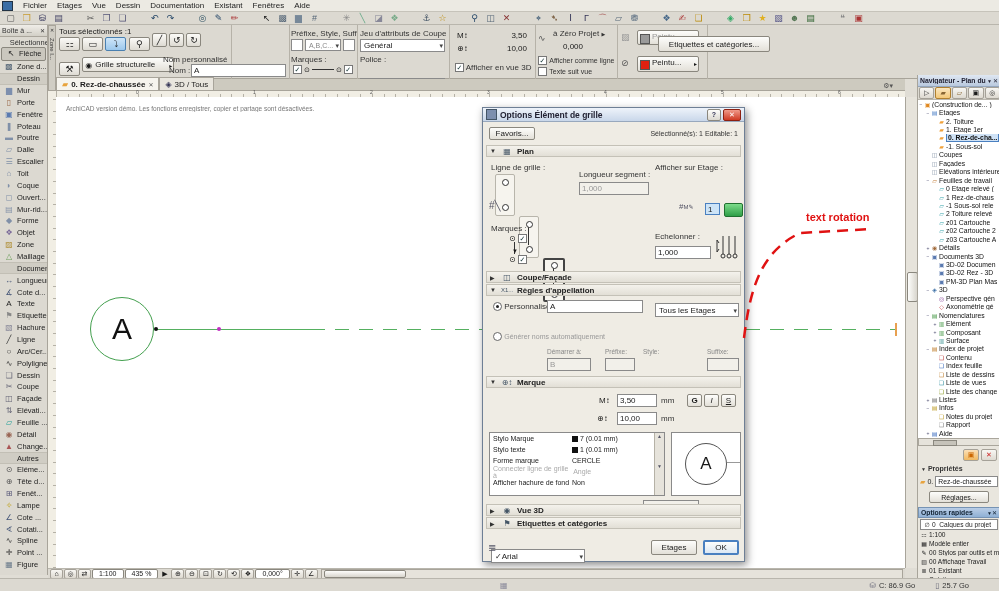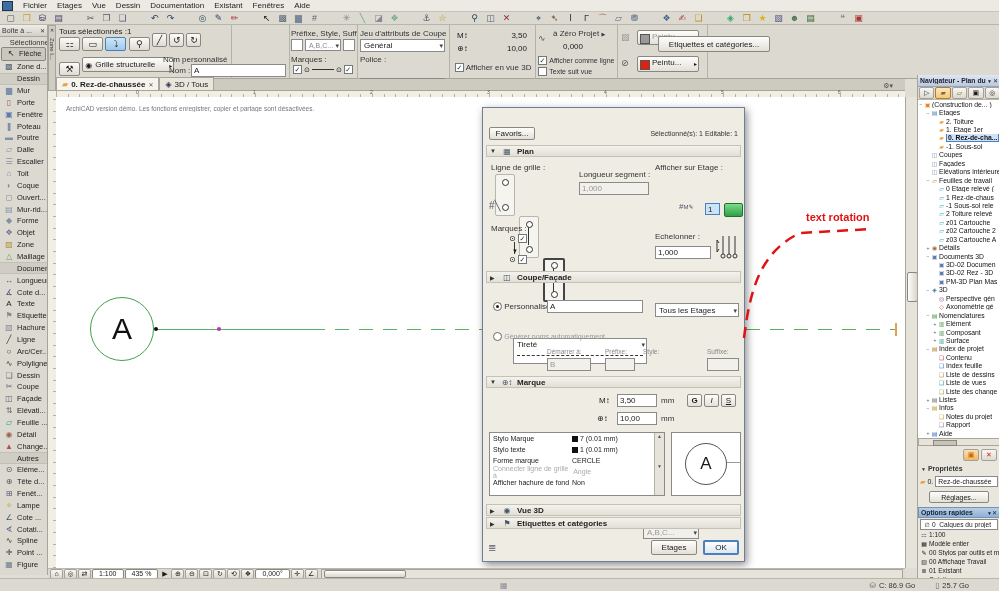--- a/index.html
+++ b/index.html
@@ -550,20 +550,28 @@
   <div class="r gridline dash" style="left:690px;top:232px;width:150px;"></div>
   <div class="r" style="left:839px;top:226px;width:2px;height:13px;background:#e8a050;"></div>
   <div class="r gridcircle" style="left:34px;top:200px;">
       <span>A</span>
     </div>
   <div class="dot" style="left:98px;top:230px;background:#111;"></div>
   <div class="dot" style="left:161px;top:230px;background:#c030c0;"></div>
 </div>
 
 <div class="r dialog">
+  <div class="r dlg-title">
+    <span style="width:9px;height:9px;background:#7d8fae;border:1px solid #456;display:inline-block;"></span>
+    <span>Options Élément de grille</span>
+    <span style="margin-left:auto;display:flex;gap:2px;">
+      <span class="dlg-help">?</span>
+      <span class="dlg-x">✕</span>
+    </span>
+  </div>
   <div class="r btn" style="left:6px;top:19px;width:46px;height:13px;">Favoris...</div>
   <div class="r nowrap" style="right:6px;top:22px;font-size:7px;color:#333;text-align:right;width:130px;">Sélectionné(s): 1 Editable: 1</div>
 
   <div class="r sechdr" style="top:37px;">
     <span class="tri">▼</span>
       <span class="sic">▦</span>
       <span>Plan</span>
   </div>
   <div class="r lbl" style="left:8px;top:55px;">Ligne de grille :</div>
   <div class="r linebtn" style="left:12px;top:66px;">
@@ -578,24 +586,20 @@
   <div class="r linebtn sel" style="left:60px;top:66px;">
       <i></i>
       <u style="top:2px;"></u>
       <u style="bottom:2px;"></u>
     </div>
   <div class="r lbl nowrap" style="left:96px;top:62px;width:80px;">Longueur segment :</div>
   <div class="r dfld dis" style="left:96px;top:74px;width:70px;height:13px;">1,000</div>
   <div class="r lbl nowrap" style="left:172px;top:55px;width:84px;">Afficher sur Etage :</div>
   <div class="r drop" style="left:172px;top:67px;width:84px;height:14px;line-height:13px;">Tous les Etages</div>
   <div class="r" style="left:6px;top:92px;font-size:10px;color:#556;">#╲</div>
-  <div class="r drop" style="left:30px;top:88px;width:134px;height:26px;line-height:11px;">
-    <span>Tireté</span>
-    <span style="position:absolute;left:3px;right:3px;top:16px;border-top:1.5px dashed #333;"></span>
-  </div>
   <div class="r" style="left:196px;top:94px;font-size:8px;color:#556;"><span>#</span><span style="font-size:6px;">M✎</span></div>
   <div class="r dfld" style="left:222px;top:95px;width:15px;height:12px;background:#cde4f7;border-color:#4a80c0;">1</div>
   <div class="r" style="left:241px;top:95px;width:17px;height:12px;background:linear-gradient(#7ddc8a,#2f9e47);border:1px solid #20702f;border-radius:2px;"></div>
   <div class="r lbl" style="left:8px;top:116px;">Marques :</div>
   <div class="r" style="left:26px;top:126px;">
     <span style="font-size:8px;">⊙</span>
     <span class="chk">✓</span>
   </div>
   <div class="r" style="left:31px;top:134px;width:1px;height:12px;background:#333;"></div>
   <div class="r" style="left:29px;top:140px;font-size:6px;">▼</div>
@@ -614,20 +618,25 @@
         <path d="M2 6 l2 3 M2 18 l2 -3"></path>
       </g>
   </svg>
 
   <div class="r sechdr" style="top:163px;">
     <span class="tri">▶</span>
       <span class="sic">◫</span>
       <span>Coupe/Façade</span>
   </div>
 
+  <div class="r sechdr" style="top:176px;">
+    <span class="tri">▼</span>
+      <span class="sic" style="font-size:6px;">X1...</span>
+      <span>Règles d'appellation</span>
+  </div>
   <div class="r nowrap" style="left:10px;top:194px;width:60px;">
     <span class="radio on"></span>
     <span class="lbl">Personnalisé</span>
   </div>
   <div class="r dfld" style="left:64px;top:192px;width:96px;height:13px;">A</div>
   <div class="r nowrap" style="left:10px;top:224px;width:150px;color:#999;">
     <span class="radio"></span>
     <span style="font-size:7px;">Générer noms automatiquement</span>
   </div>
   <div class="r lbl" style="left:64px;top:240px;font-size:6.5px;color:#888;">Démarrer à:</div>

